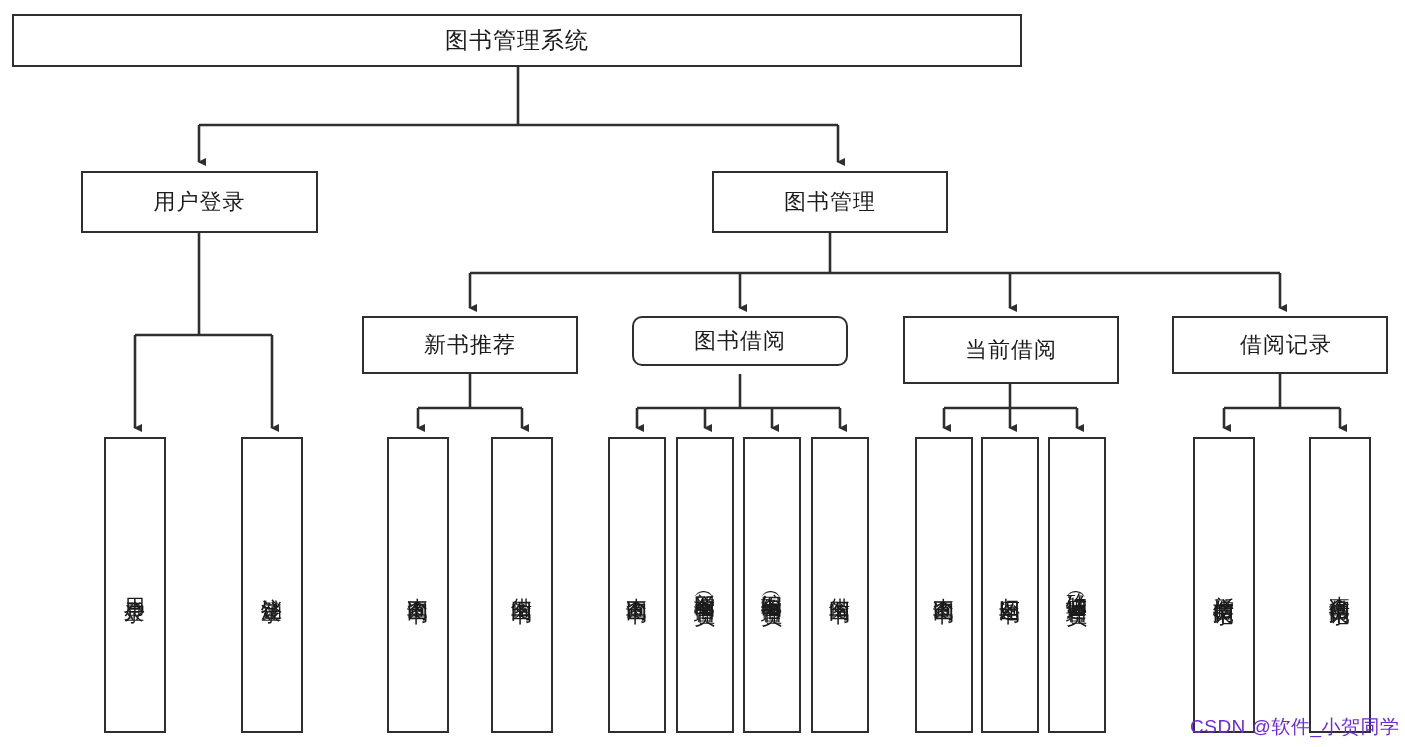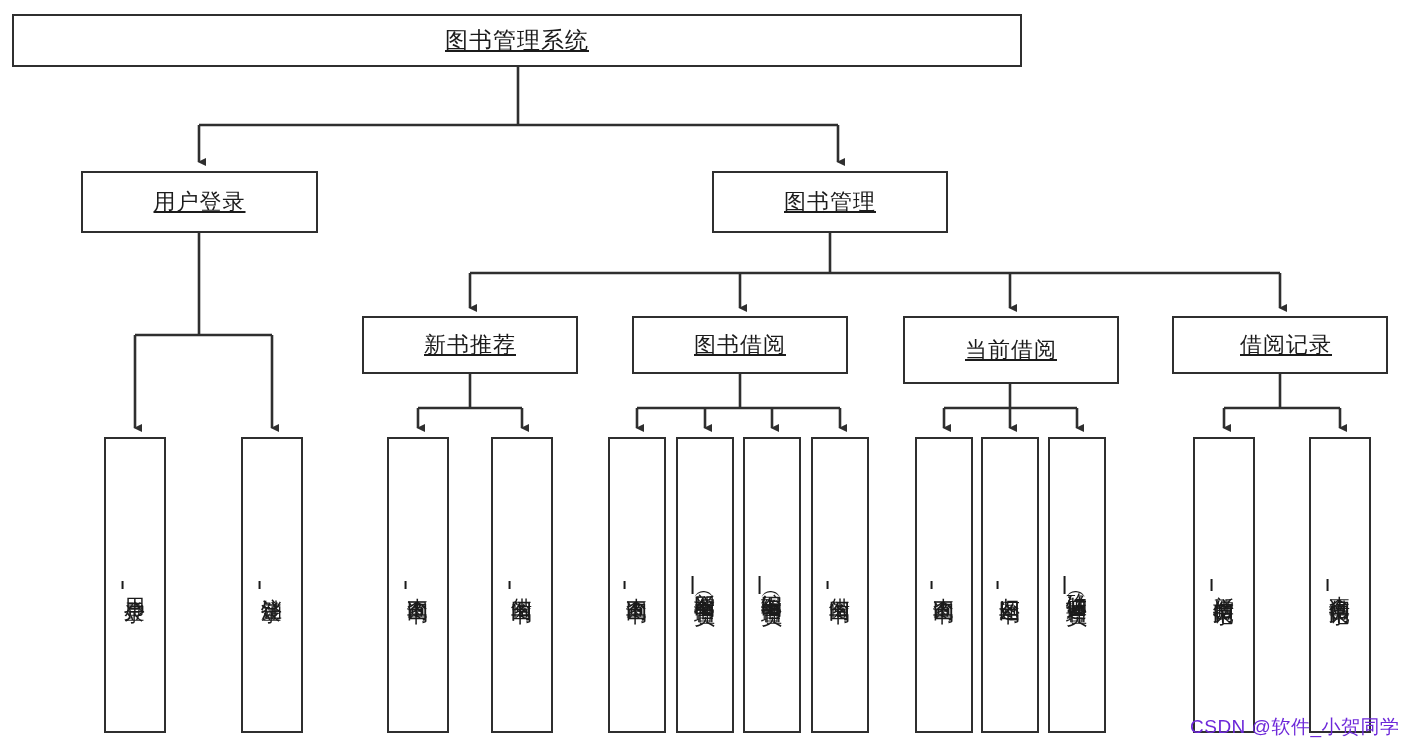--- a/index.html
+++ b/index.html
@@ -28,21 +28,20 @@
   }
   .node {
     position: absolute;
     box-sizing: border-box;
     background: #ffffff;
     border: 2px solid #2f2f2f;
     display: flex;
     align-items: center;
     justify-content: center;
     color: #1b1b1b;
-    text-decoration: underline;
   }
   .node.horiz {
     font-size: 22px;
     letter-spacing: 1px;
   }
   .node.vert {
     writing-mode: vertical-rl;
     text-orientation: upright;
     font-size: 21px;
     letter-spacing: 2px;
@@ -121,21 +120,21 @@
       <path d="M1340,408 L1340,428" marker-end="url(#arrow)"></path>
     </g>
   </svg>
 
   <div class="node horiz root" style="left:12px; top:14px; width:1010px; height:53px;">图书管理系统</div>
 
   <div class="node horiz" style="left:81px; top:171px; width:237px; height:62px;">用户登录</div>
   <div class="node horiz" style="left:712px; top:171px; width:236px; height:62px;">图书管理</div>
 
   <div class="node horiz" style="left:362px; top:316px; width:216px; height:58px;">新书推荐</div>
-  <div class="node horiz" style="left:632px; top:316px; width:216px; height:58px;">图书借阅</div>
+  <div class="node horiz" style="left:632px; top:316px; width:216px; height:50px;border-radius:10px;">图书借阅</div>
   <div class="node horiz" style="left:903px; top:316px; width:216px; height:68px;">当前借阅</div>
   <div class="node horiz" style="left:1172px; top:316px; width:216px; height:58px;padding-left:12px;">借阅记录</div>
 
   <div class="node vert" style="left:104px; top:437px; width:62px; height:296px;">用户登录</div>
   <div class="node vert" style="left:241px; top:437px; width:62px; height:296px;">注销登录</div>
 
   <div class="node vert" style="left:387px; top:437px; width:62px; height:296px;">查询图书</div>
   <div class="node vert" style="left:491px; top:437px; width:62px; height:296px;">借阅图书</div>
 
   <div class="node vert" style="left:608px; top:437px; width:58px; height:296px;">查询图书</div>

